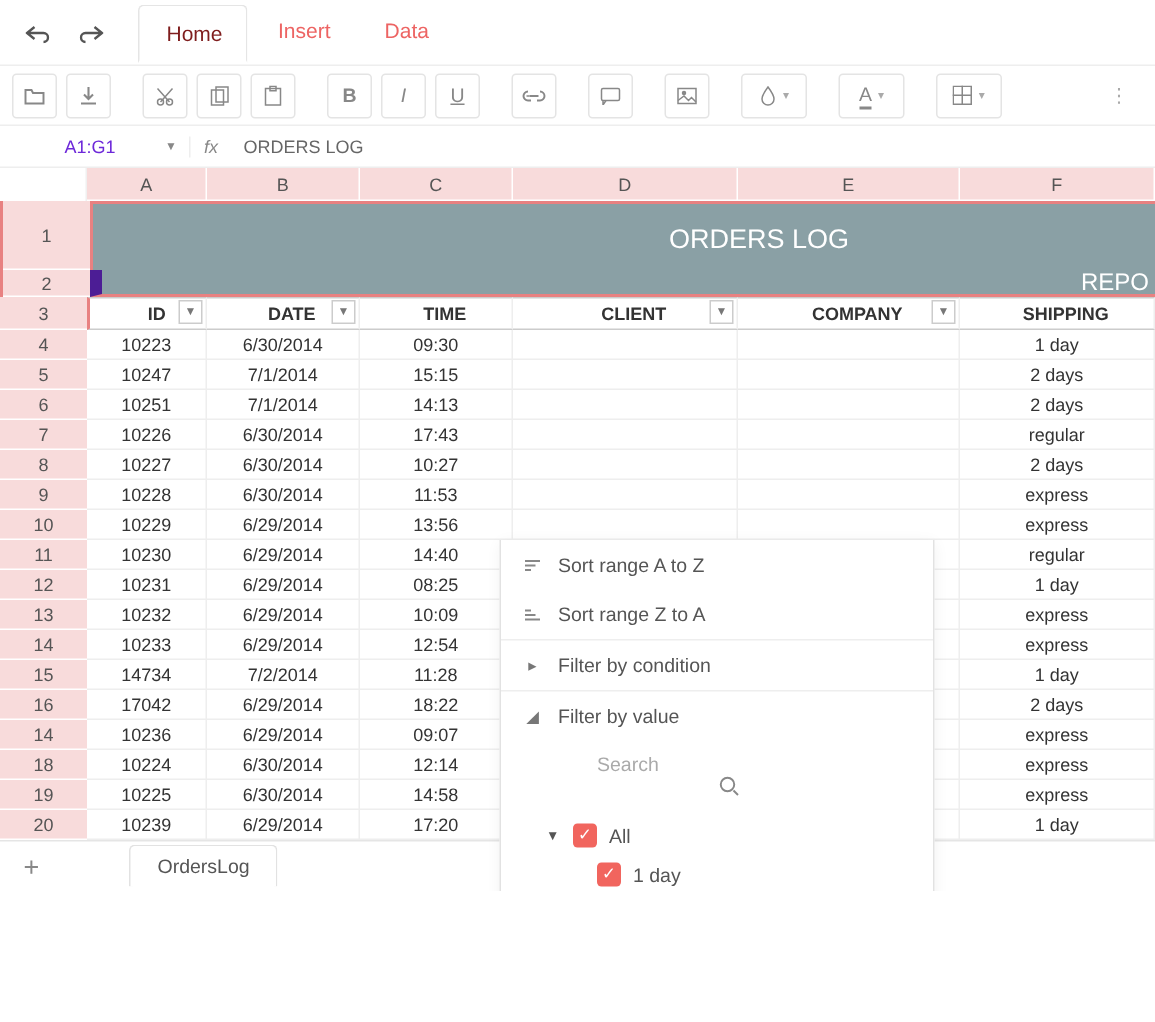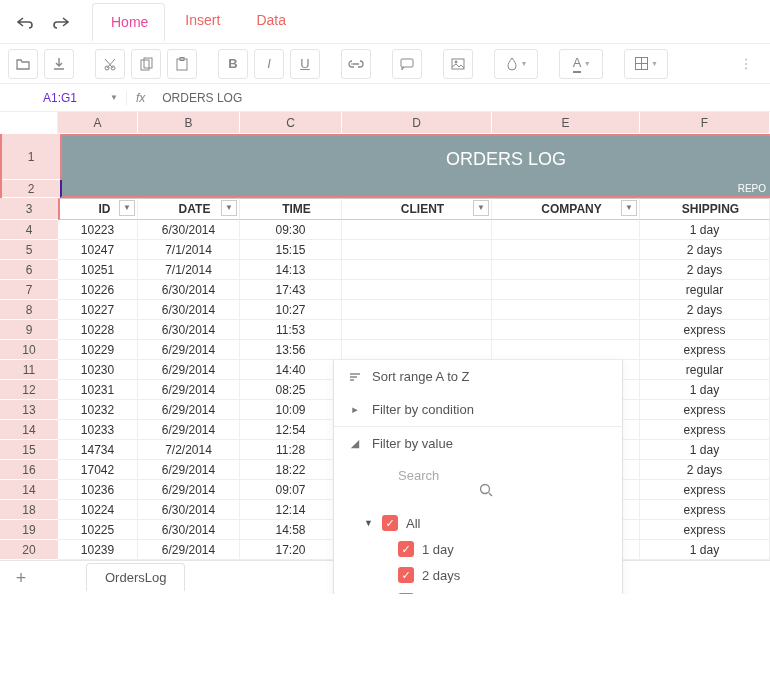--- a/index.html
+++ b/index.html
@@ -36,21 +36,21 @@
     margin-left: 10px;
     gap: 4px;
   }
   .tab {
     padding: 10px 16px;
     font-size: 14px;
     color: #ED6463;
     cursor: pointer;
   }
   .tab.active {
-    color: #ec4899;
+    color: #7f1d1d;
     border: 1px solid #e5e5e5;
     border-bottom: 2px solid #fff;
     border-radius: 4px 4px 0 0;
     position: relative;
     top: 1px;
     background: #fff;
     padding-left: 18px;
   }
 
   
@@ -163,23 +163,23 @@
     border-top: 2px solid #E88181;
   }
   .row.row2 { height: 18px; border-left: 2px solid #E88181; }
   .row.row2 .rhead { line-height: 18px; }
   .row.row2 .merged2 {
     flex: 1;
     background: #8AA0A5;
     color: #fff;
     text-align: right;
     padding-right: 4px;
-    font-size: 10px;
+    font-size: 16px;
     line-height: 18px;
-    border-left: 2px solid #4c1d95;
+    border-left: 8px solid #4c1d95;
     border-bottom: 2px solid #E88181;
   }
   .row.row3 .cell {
     font-weight: 700;
     border-top: 1px solid #ccc;
     border-bottom: 1px solid #ccc;
     position: relative;
   }
   .row.row3 .cell .cell-label {
     display: inline-block;
@@ -636,20 +636,28 @@
     <div class="filter-panel">
       <div class="item">
         <span class="icon">
           <svg width="12" height="10">
               <path d="M1 2h10M1 5h7M1 8h4" stroke="#888" stroke-width="1.4"></path>
             </svg>
         </span>
         <span>Sort range A to Z</span>
       </div>
       <div class="item bordered">
+        <span class="icon">
+          <svg width="12" height="10">
+              <path d="M1 2h4M1 5h7M1 8h10" stroke="#888" stroke-width="1.4"></path>
+            </svg>
+        </span>
+        <span>Sort range Z to A</span>
+      </div>
+      <div class="item bordered">
         <span class="icon">▸</span>
         <span>Filter by condition</span>
       </div>
       <div class="item">
         <span class="icon">◢</span>
         <span>Filter by value</span>
       </div>
       <div class="searchrow">
         <input type="text" placeholder="Search" style="">
         <span class="mag">

